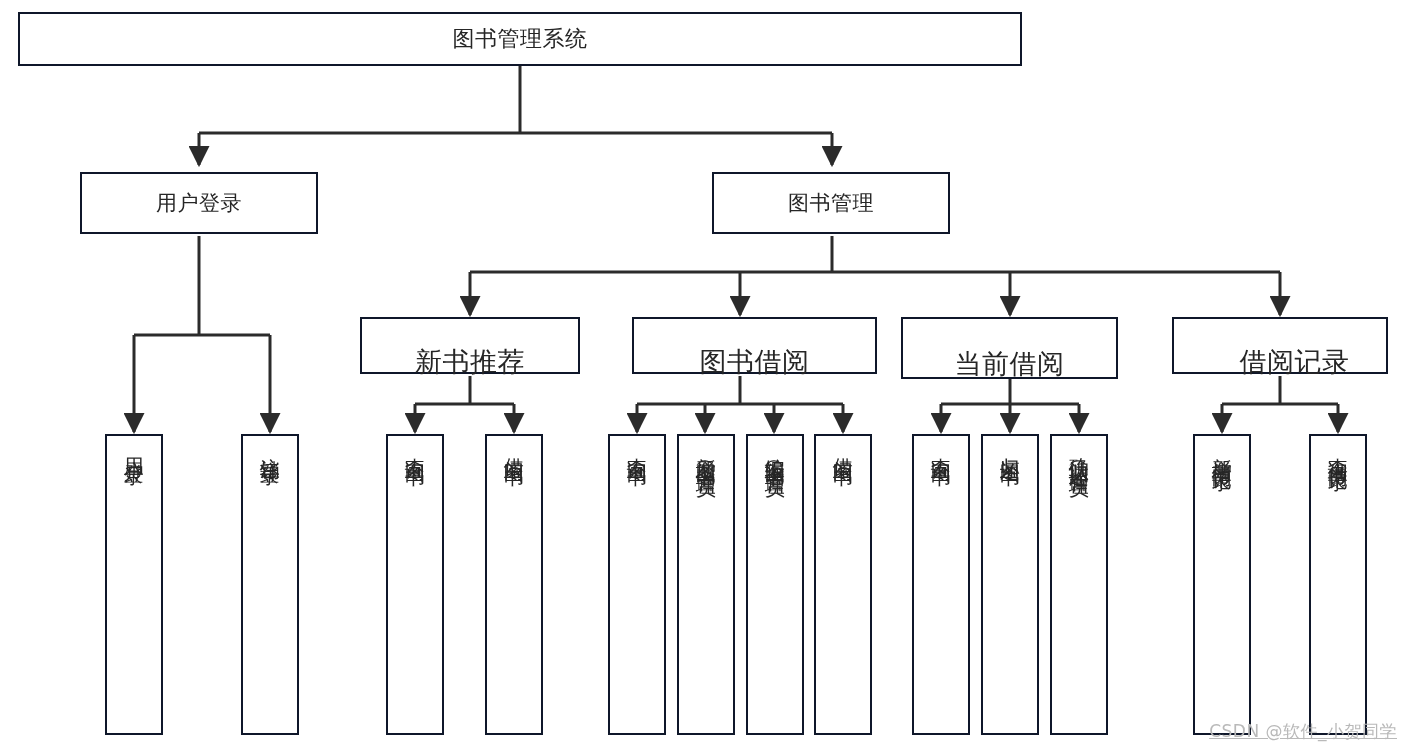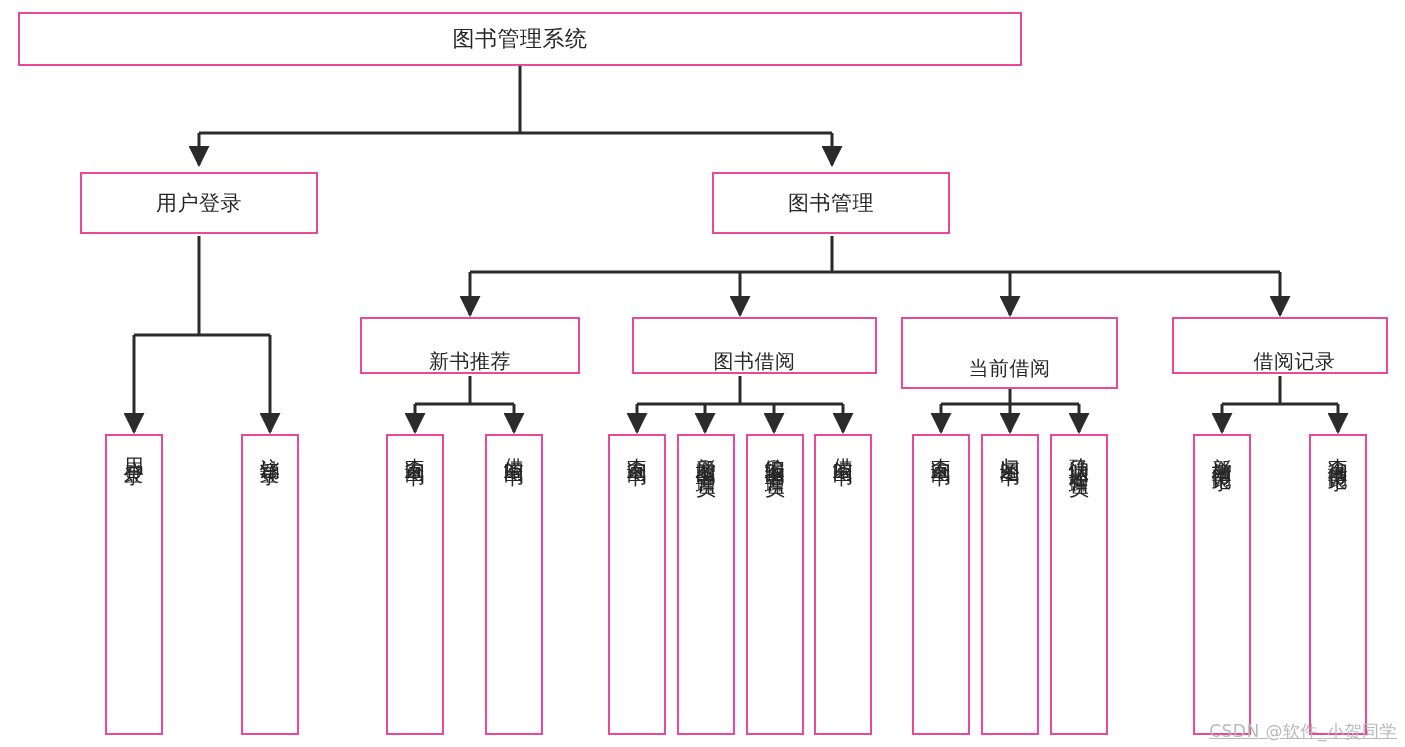--- a/index.html
+++ b/index.html
@@ -21,37 +21,37 @@
     position: absolute;
     left: 0;
     top: 0;
     width: 1405px;
     height: 747px;
     pointer-events: none;
   }
   .node {
     position: absolute;
     box-sizing: border-box;
-    border: 2px solid #ec4899;
+    border: 2px solid #0f172a;
     background: #ffffff;
     display: flex;
     align-items: center;
     justify-content: center;
     color: #1b1b1b;
   }
   .node .label {
     font-size: 21px;
     line-height: 1.18;
     letter-spacing: 0.5px;
     white-space: nowrap;
     color: #262626;
   }
   .node.root .label { font-size: 22px; }
   .node.lvl1 .label { font-size: 21px; }
-  .node.lvl2 .label { font-size: 20px; margin-top: 32px; }
+  .node.lvl2 .label { font-size: 27px; margin-top: 32px; }
   
   .node.leaf {
     align-items: flex-start;
     justify-content: center;
     padding-top: 6px;
   }
   .node.leaf .label {
     writing-mode: vertical-rl;
     text-orientation: upright;
     font-size: 20px;
@@ -139,21 +139,21 @@
   </div>
 
   <div class="node lvl2" style="left:360px; top:317px; width:220px; height:57px;">
     <span class="label">新书推荐</span>
   </div>
 
   <div class="node lvl2" style="left:632px; top:317px; width:245px; height:57px;">
     <span class="label">图书借阅</span>
   </div>
 
-  <div class="node lvl2" style="left:901px; top:317px; width:217px; height:72px;">
+  <div class="node lvl2" style="left:901px; top:317px; width:217px; height:62px;">
     <span class="label">当前借阅</span>
   </div>
 
   <div class="node lvl2" style="left:1172px; top:317px; width:216px; height:57px;padding-left:29px;">
     <span class="label">借阅记录</span>
   </div>
 
   <div class="node leaf" style="left:105px; top:434px; width:58px; height:301px;">
     <span class="label">用户登录</span>
   </div>

